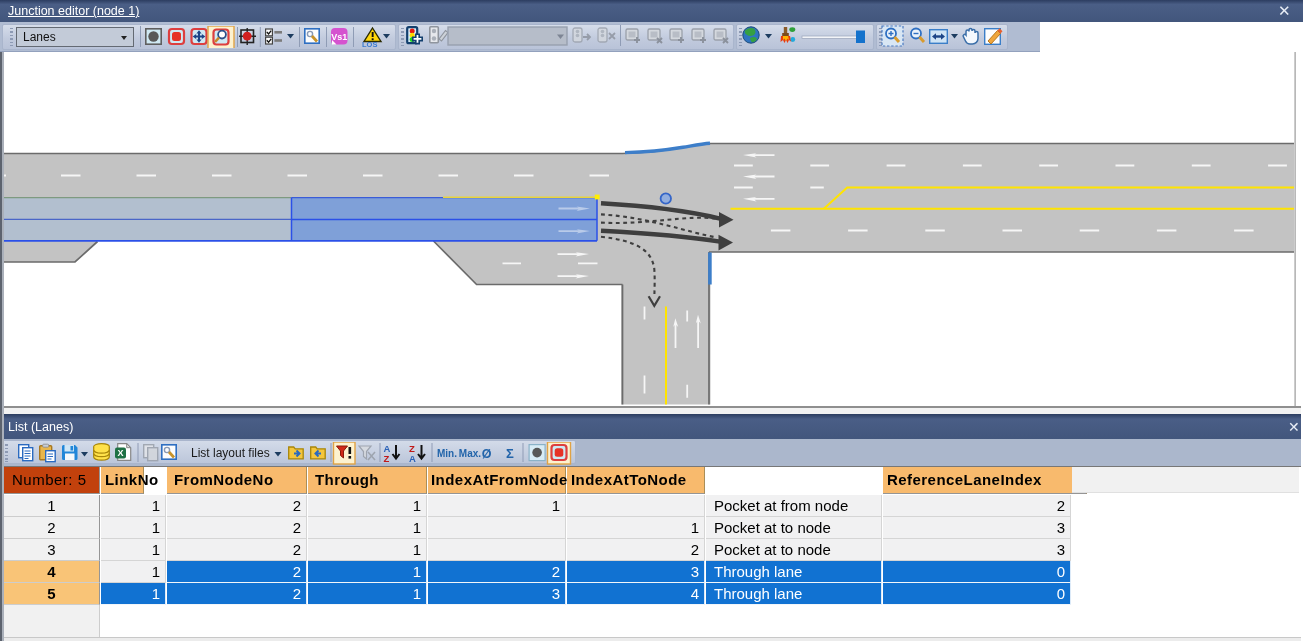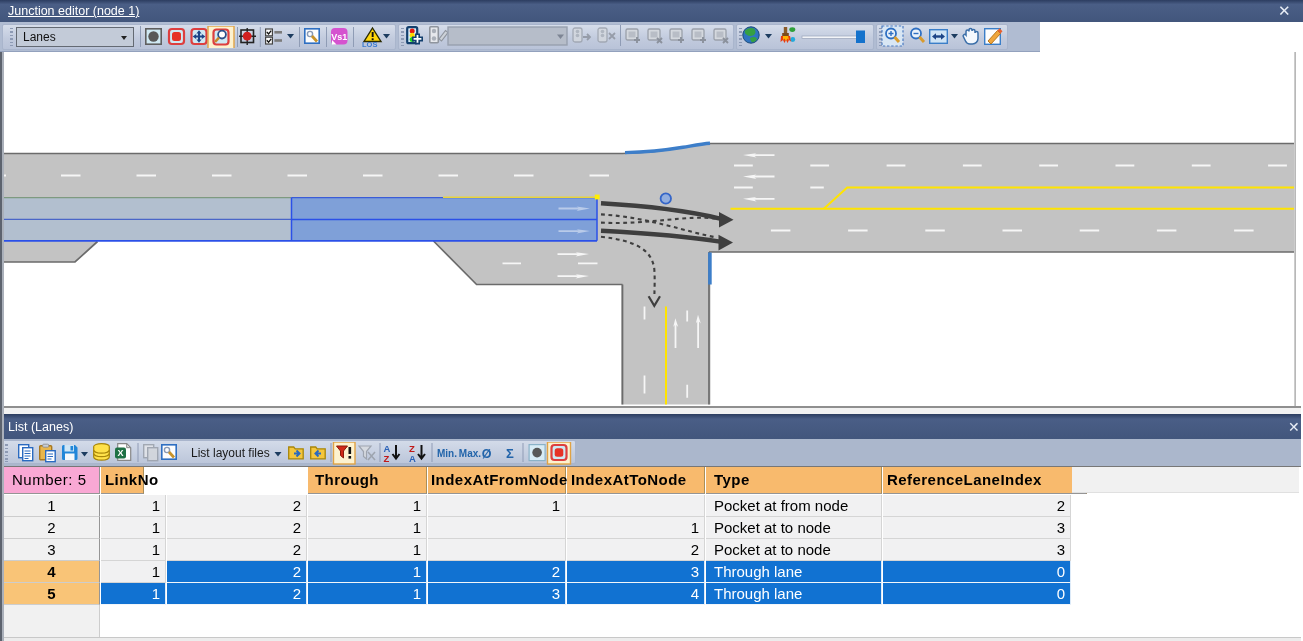--- a/index.html
+++ b/index.html
@@ -438,26 +438,26 @@
   <g transform="translate(533.5,0)">
           <rect x="0" y="0" width="23" height="22" fill="#fdf2cf" stroke="#e0a345" stroke-width="1.4"></rect>
           <rect x="4" y="3" width="15" height="15" rx="3" fill="#cfe9f3" stroke="#dd3f3f" stroke-width="2.2"></rect>
           <rect x="7.2" y="6.2" width="8.6" height="8.6" rx="2.5" fill="#e63226"></rect>
         </g>
  </svg>
 </div>
 
 <div class="abs" id="table" style="left:0;top:467px;width:1303px;height:170px;background:#fff;font-size:15px;color:#000">
 
- <div class="abs" style="left:4px;top:0;width:96px;height:27px;background:#f9a8d4;border-right:1px solid #959595;border-bottom:1px solid #959595;line-height:26px;padding-left:8px;letter-spacing:.5px">Number: 5</div>
+ <div class="abs" style="left:4px;top:0;width:96px;height:27px;background:#c2410c;border-right:1px solid #959595;border-bottom:1px solid #959595;line-height:26px;padding-left:8px;letter-spacing:.5px">Number: 5</div>
  <div class="hd" style="left:101px;width:43px">LinkNo</div>
+ <div class="hd" style="left:167px;width:140px;padding-left:7px">FromNodeNo</div>
  <div class="hd" style="left:308px;width:119px;padding-left:7px">Through</div>
  <div class="hd" style="left:428px;width:138px;padding-left:3px">IndexAtFromNode</div>
  <div class="hd" style="left:567px;width:138px;padding-left:4px">IndexAtToNode</div>
- <div class="hd" style="left:706px;width:176px;padding-left:8px">Type</div>
  <div class="hd" style="left:883px;width:204px;padding-left:4px">ReferenceLaneIndex</div>
  <div class="abs" style="left:1072px;top:0;width:227px;height:26px;background:#f1f1f1;border-bottom:1px solid #e0e0e0"></div>
 
  <div class="abs" style="left:4px;top:138px;width:96px;height:33px;background:#f1f1f1;border-right:1px solid #cdcdcd"></div>
 
  <div class="rh" style="top:28px;background:#f1f1f1;font-weight:normal">1</div>
  <div class="dc" style="top:28px;left:101px;width:65px;background:#f1f1f2;color:#000;border-right:1px solid #d5d5d5;border-bottom:1px solid #d5d5d5;text-align:right;padding-right:5px">1</div>
  <div class="dc" style="top:28px;left:167px;width:140px;background:#f1f1f2;color:#000;border-right:1px solid #d5d5d5;border-bottom:1px solid #d5d5d5;text-align:right;padding-right:5px">2</div>
  <div class="dc" style="top:28px;left:308px;width:119px;background:#f1f1f2;color:#000;border-right:1px solid #d5d5d5;border-bottom:1px solid #d5d5d5;text-align:right;padding-right:5px">1</div>
  <div class="dc" style="top:28px;left:428px;width:138px;background:#f1f1f2;color:#000;border-right:1px solid #d5d5d5;border-bottom:1px solid #d5d5d5;text-align:right;padding-right:5px">1</div>

